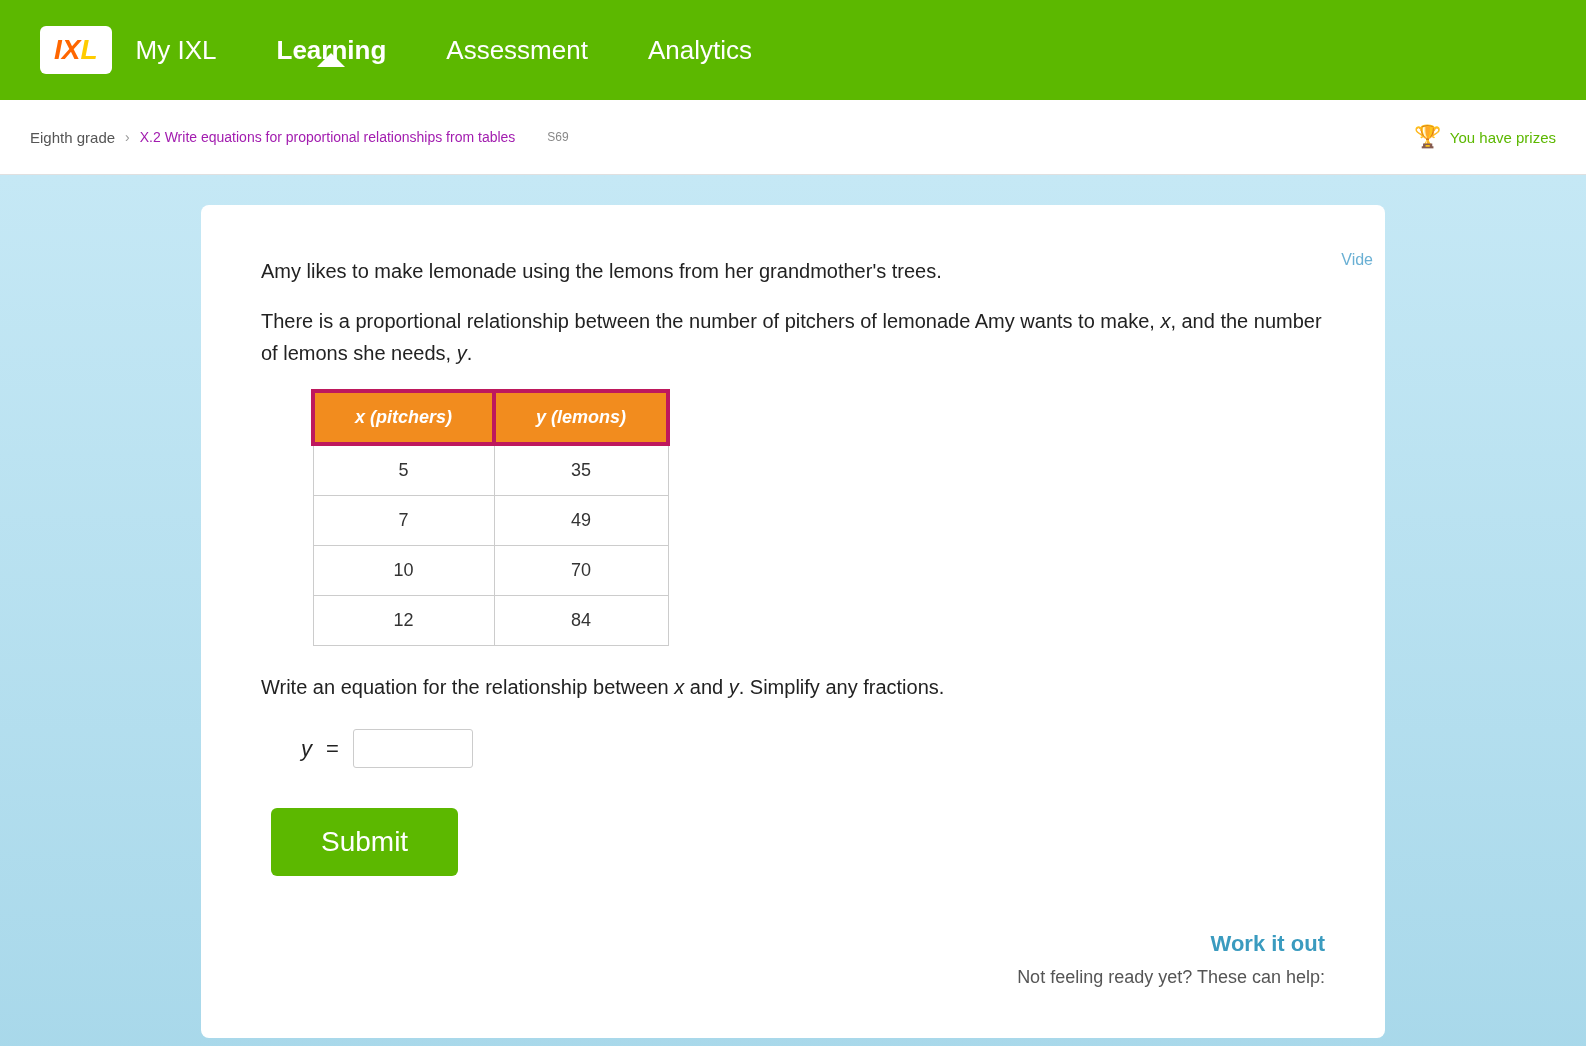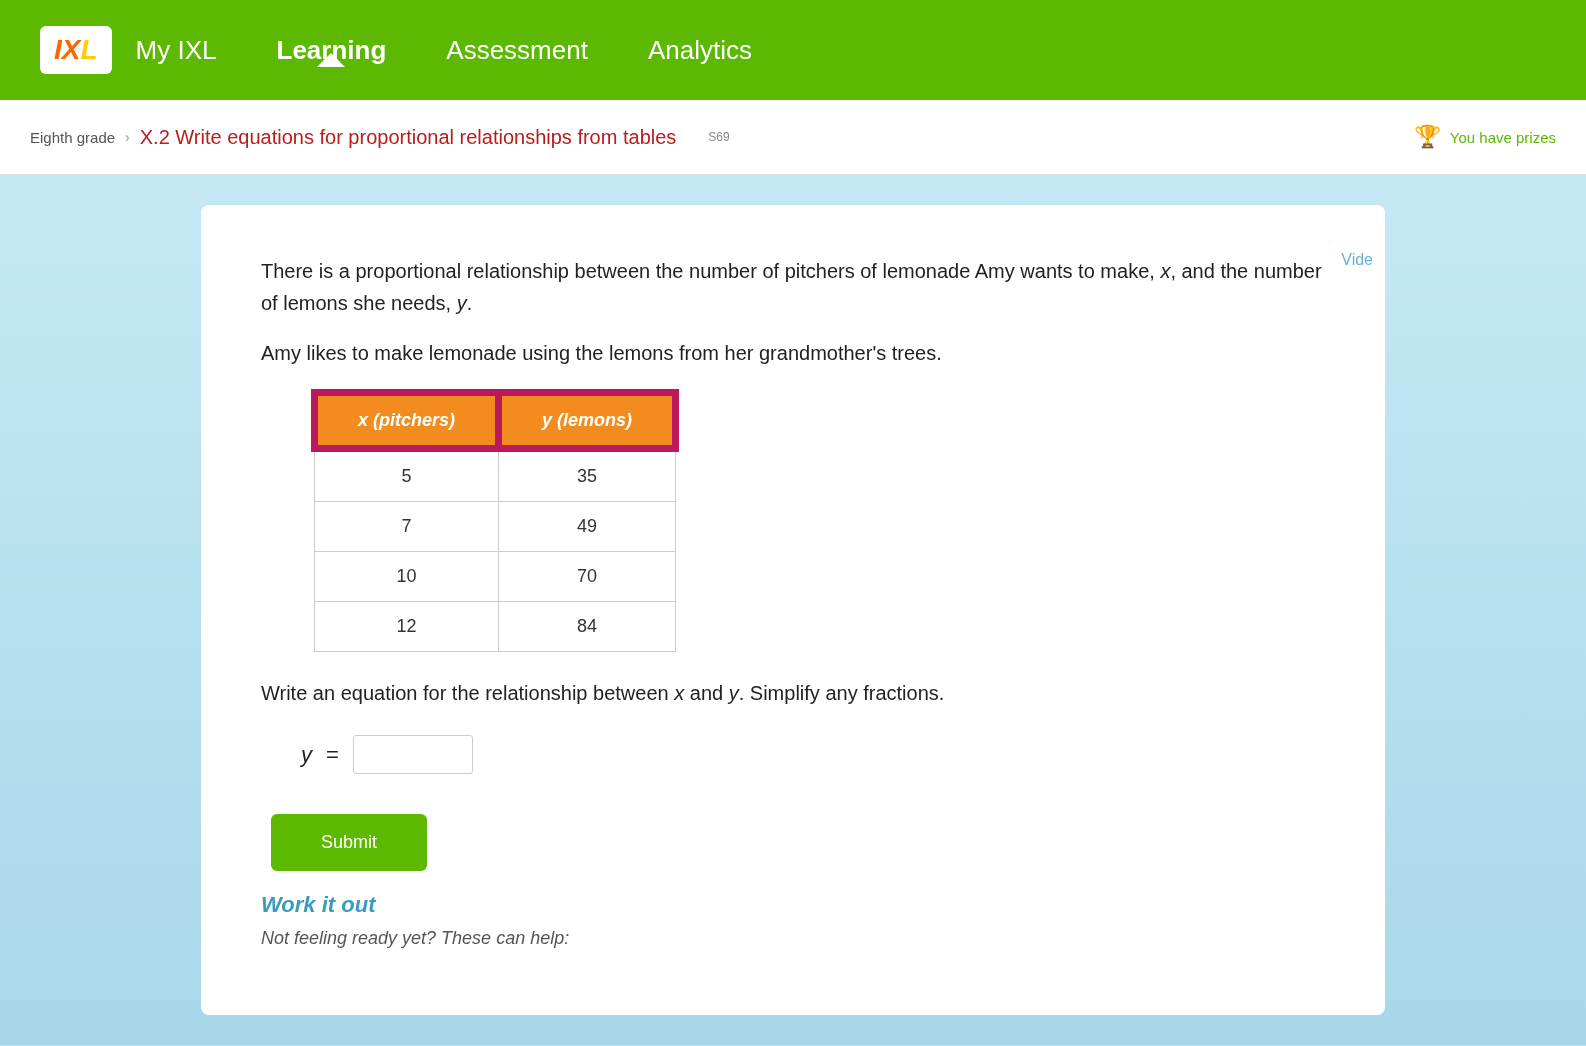--- a/index.html
+++ b/index.html
@@ -73,22 +73,22 @@
     .breadcrumb-link {
       color: #555;
       text-decoration: none;
       font-size: 15px;
     }
     .breadcrumb-sep {
       color: #999;
       font-size: 14px;
     }
     .breadcrumb-current {
-      color: #b91c1c;
-      font-size: 20px;
+      color: #a21caf;
+      font-size: 14px;
     }
     .breadcrumb-code {
       color: #888;
       font-size: 12px;
       margin-left: 22px;
     }
     .prizes-badge {
       display: flex;
       align-items: center;
       gap: 8px;
@@ -142,21 +142,21 @@
     .data-table {
       border-collapse: collapse;
       margin: 20px 0 30px 50px;
     }
     .data-table th {
       background: #f28c1e;
       color: white;
       font-weight: 600;
       font-size: 18px;
       padding: 14px 40px;
-      border: 7px solid #be185d;
+      border: 4px solid #be185d;
       font-style: italic;
     }
     .data-table td {
       border: 1px solid #ccc;
       padding: 14px 40px;
       text-align: center;
       font-size: 18px;
       color: #333;
     }
     .equation-label {
@@ -188,32 +188,31 @@
       outline: none;
     }
 
     
     .submit-btn {
       background: #5cb800;
       color: white;
       border: none;
       border-radius: 6px;
       padding: 18px 50px;
-      font-size: 18px;
+      font-size: 28px;
       font-weight: 500;
       cursor: pointer;
       margin-top: 10px;
       margin-left: 10px;
     }
 
     
     .work-it-out {
-      margin-top: 21px;
-      text-align: left;
-      font-style: italic;
+      margin-top: 55px;
+      text-align: right;
     }
     .work-it-out-title {
       color: #3a9bbf;
       font-size: 22px;
       font-weight: 600;
       margin-bottom: 10px;
     }
     .work-it-out-subtitle {
       color: #555;
       font-size: 18px;
@@ -250,24 +249,24 @@
   </div>
 </div>
 
 <div class="main-bg">
   <div class="content-card">
 
     <div class="video-tab">Vide</div>
 
     
     <div class="problem-text">
+      <p>Amy likes to make lemonade using the lemons from her grandmother's trees.</p>
       <p>
         <span>There is a proportional relationship between the number of pitchers of lemonade Amy wants to make, </span><span class="italic">x</span><span>, and the number of lemons she needs, </span><span class="italic">y</span><span>.</span>
       </p>
-      <p>Amy likes to make lemonade using the lemons from her grandmother's trees.</p>
     </div>
 
     
     <table class="data-table">
       <thead>
         <tr>
           <th>x (pitchers)</th>
           <th>y (lemons)</th>
         </tr>
       </thead>

